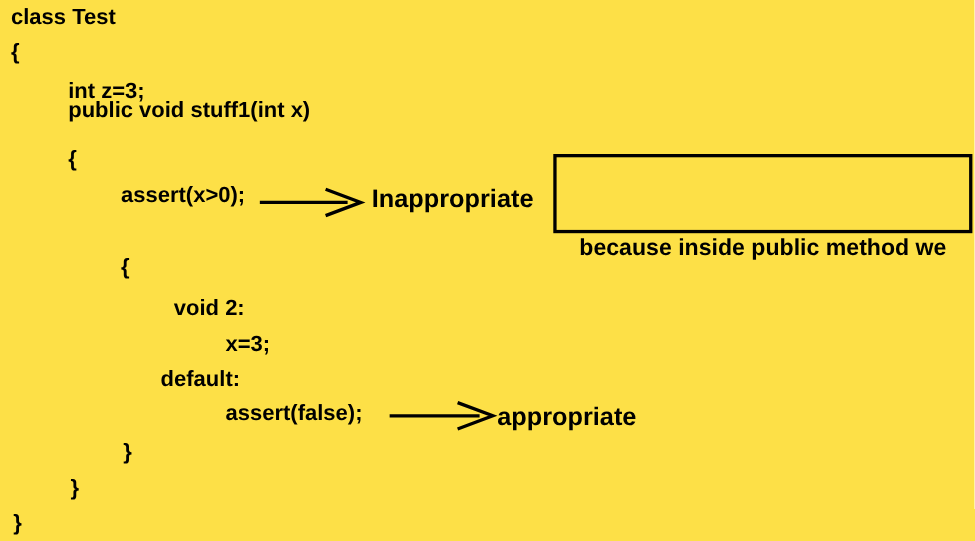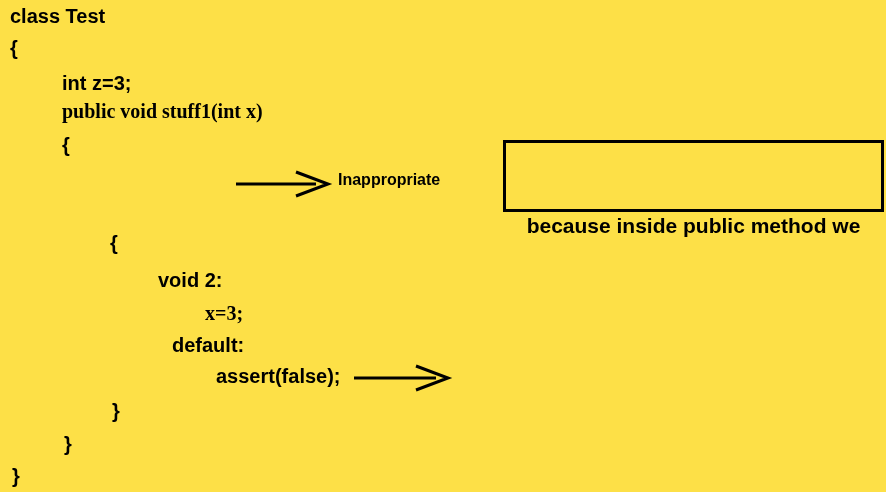--- a/index.html
+++ b/index.html
@@ -20,36 +20,36 @@
   .code-line {
     position: absolute;
     font-size: 20px;
     line-height: 24px;
     white-space: pre;
   }
   
   .l0  { top: 4px;   left: 10px;  }
   .l1  { top: 36px;  left: 10px;  }
   .l2  { top: 71px;  left: 62px;  }
-  .l3  { top: 99px;  left: 62px; font-family: Liberation Serif, serif;  }
+  .l3  { top: 88px;  left: 62px;  }
   .l4  { top: 133px; left: 62px;  }
   .l5  { top: 166px; left: 110px; }
   .l6  { top: 199px; left: 110px; }
   .l7  { top: 231px; left: 110px; }
   .l8  { top: 268px; left: 158px; }
-  .l9  { top: 301px; left: 205px; font-family: Liberation Serif, serif; }
-  .l10 { top: 333px; left: 172px; }
-  .l11 { top: 364px; left: 216px; }
+  .l9  { top: 301px; left: 205px; }
+  .l10 { top: 333px; left: 146px; }
+  .l11 { top: 364px; left: 205px; }
   .l12 { top: 399px; left: 112px; }
   .l13 { top: 432px; left: 64px;  }
   .l14 { top: 464px; left: 12px;  }
 
   .annotation {
     position: absolute;
-    font-size: 16px;
+    font-size: 23px;
     line-height: 28px;
     white-space: pre;
   }
   .annotation-inappropriate { top: 166px; left: 338px; }
   .annotation-appropriate   { top: 364px; left: 452px; }
 
   .arrow {
     position: absolute;
     display: block;
   }
@@ -74,38 +74,40 @@
 </head>
 <body>
 
 <div class="canvas">
 
   <div class="code-line l0">class Test</div>
   <div class="code-line l1">{</div>
   <div class="code-line l2">int z=3;</div>
   <div class="code-line l3">public void stuff1(int x)</div>
   <div class="code-line l4">{</div>
+  <div class="code-line l5">assert(x&gt;0);</div>
   <div class="code-line l7">{</div>
   <div class="code-line l8">void 2:</div>
   <div class="code-line l9">x=3;</div>
   <div class="code-line l10">default:</div>
   <div class="code-line l11">assert(false);</div>
   <div class="code-line l12">}</div>
   <div class="code-line l13">}</div>
   <div class="code-line l14">}</div>
 
   <svg class="arrow arrow-1" width="98" height="28" viewBox="0 0 98 28">
     <line x1="0" y1="14" x2="80" y2="14" stroke="#000000" stroke-width="3"></line>
     <polyline points="60,2 92,14 60,26" fill="none" stroke="#000000" stroke-width="3"></polyline>
   </svg>
 
   <svg class="arrow arrow-2" width="100" height="28" viewBox="0 0 100 28">
     <line x1="0" y1="14" x2="82" y2="14" stroke="#000000" stroke-width="3"></line>
     <polyline points="62,2 94,14 62,26" fill="none" stroke="#000000" stroke-width="3"></polyline>
   </svg>
 
   <div class="annotation annotation-inappropriate">Inappropriate</div>
+  <div class="annotation annotation-appropriate">appropriate</div>
 
   <div class="note-box">
     <span class="note-line">because inside public method we</span>
   </div>
 
 </div>
 
 </body></html>

